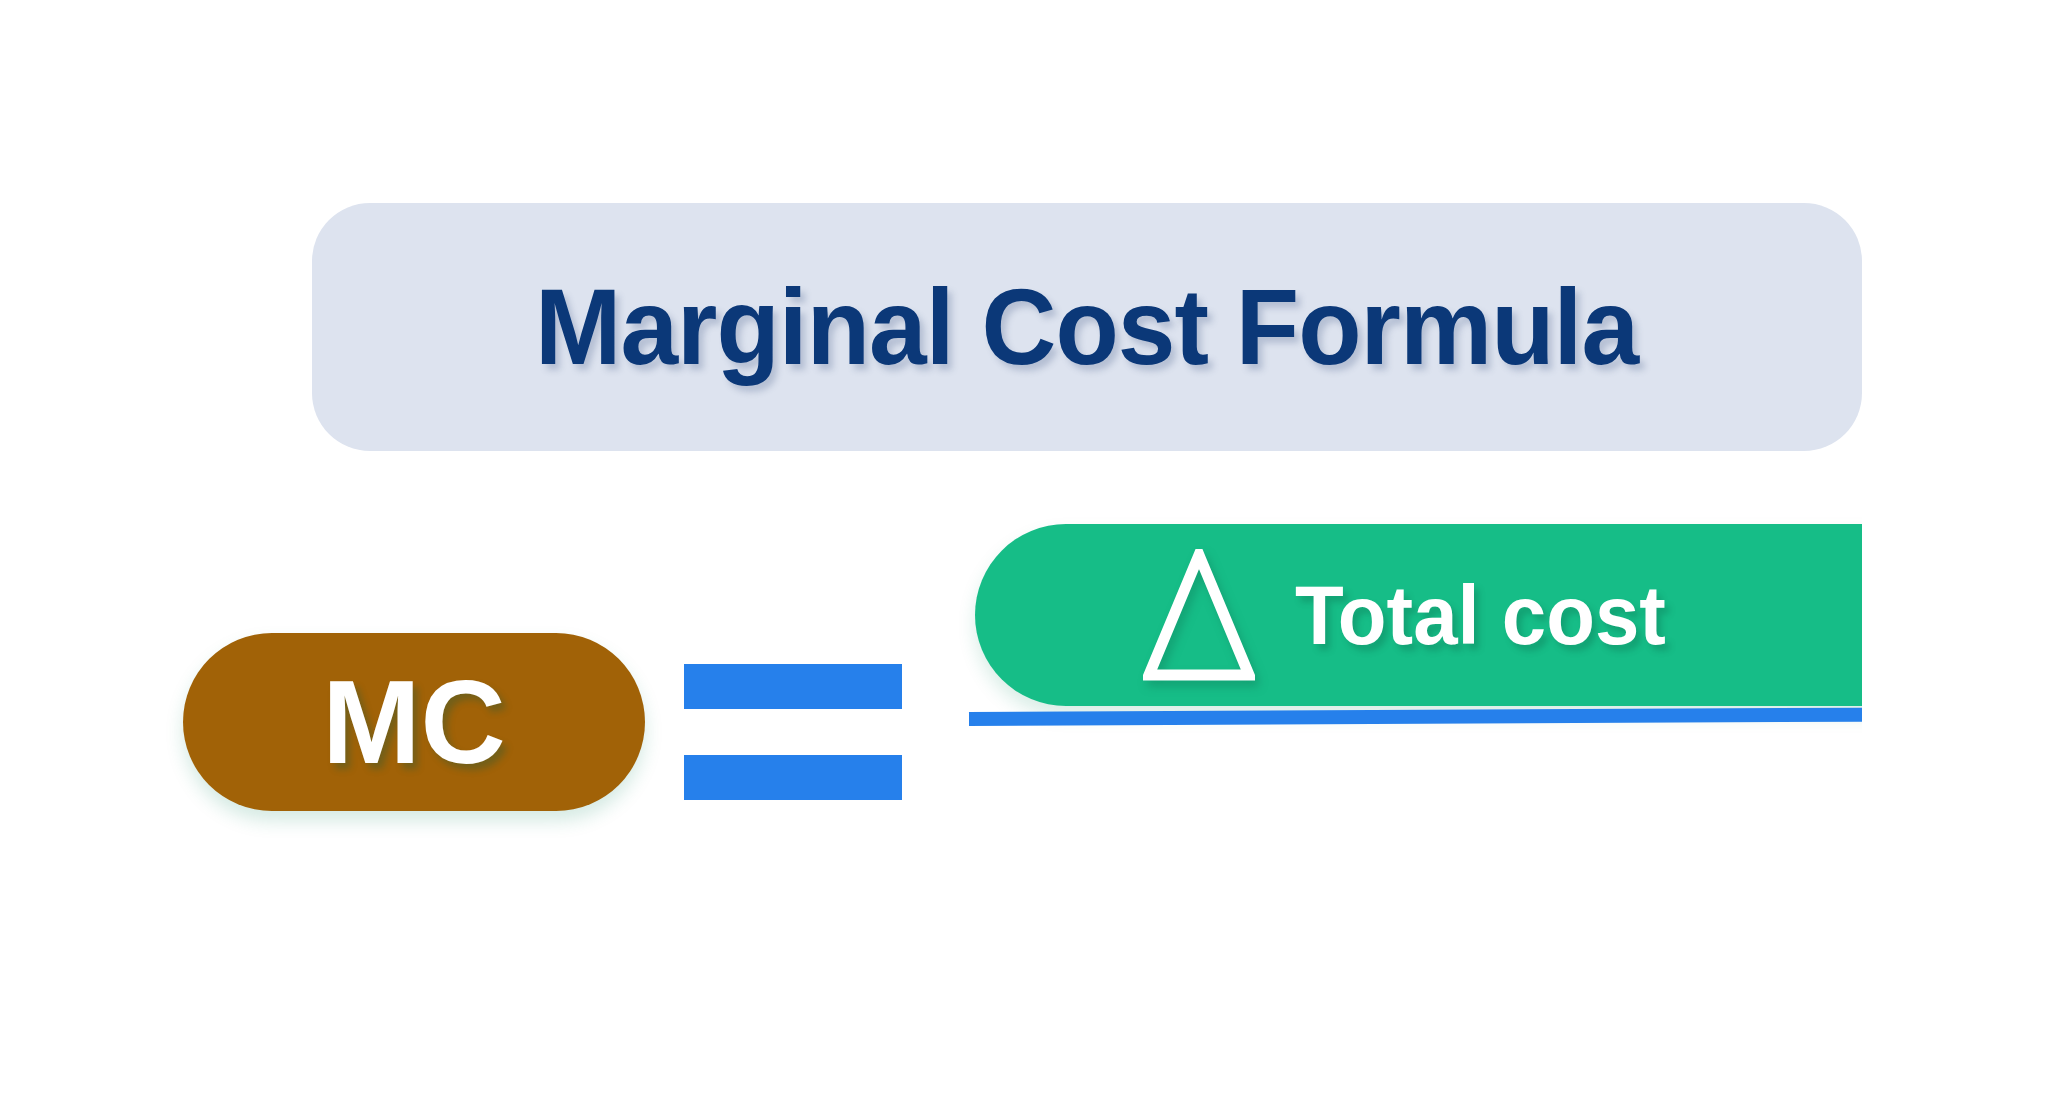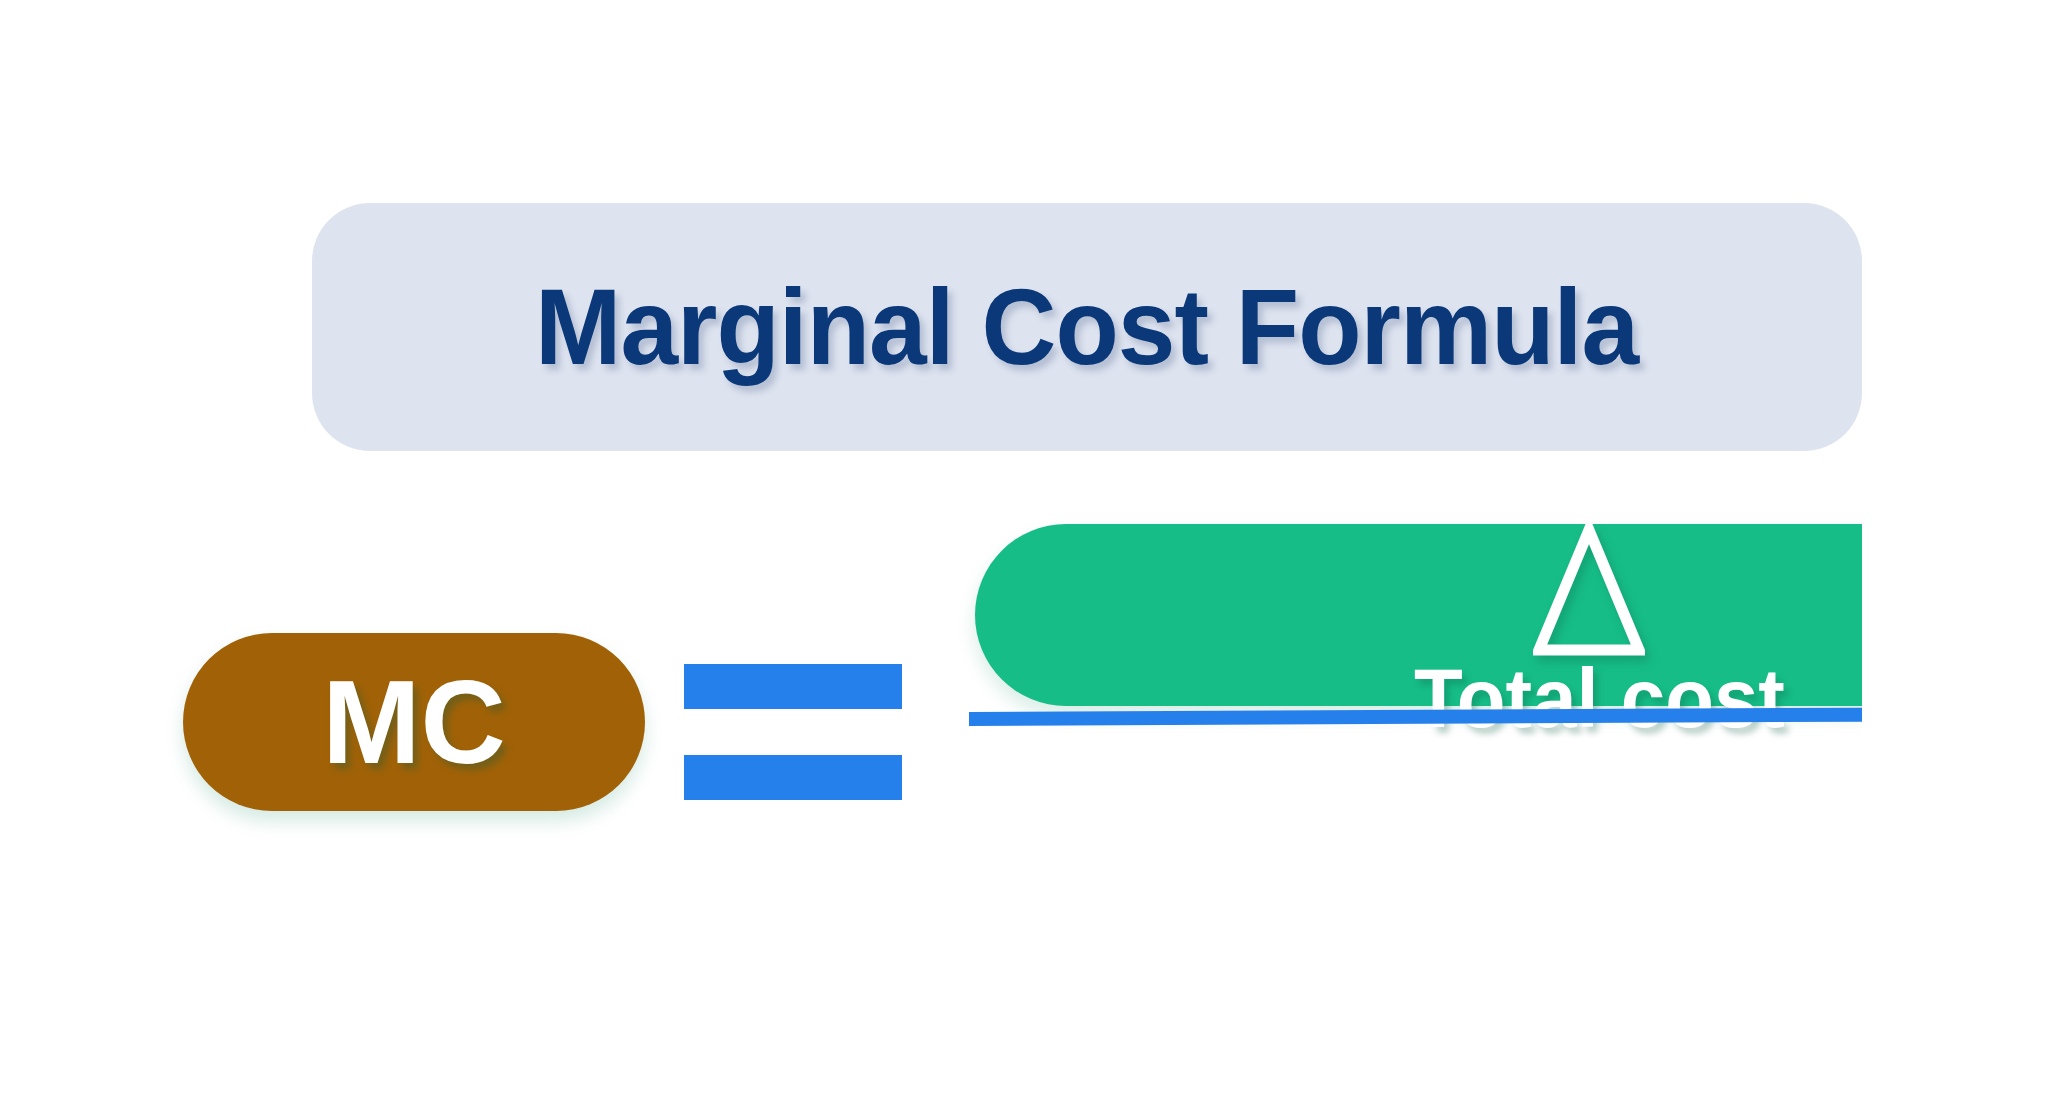--- a/index.html
+++ b/index.html
@@ -106,21 +106,20 @@
   .frac-pill {
     position: absolute;
     left: 0;
     width: 892px;
     height: 182px;
     background: #16bd87;
     border-radius: 91px;
     display: flex;
     align-items: center;
     box-shadow: 0 10px 18px rgba(20,140,100,0.16);
-    flex-direction: column;
   }
   .frac-pill.numerator { top: 24px; padding-left: 168px; }
   .frac-pill.denominator { top: 258px; padding-left: 90px; }
 
   .delta-icon {
     flex: 0 0 auto;
     display: block;
     width: 112px;
     height: 132px;
     filter: drop-shadow(4px 6px 5px rgba(10,90,65,0.28));

